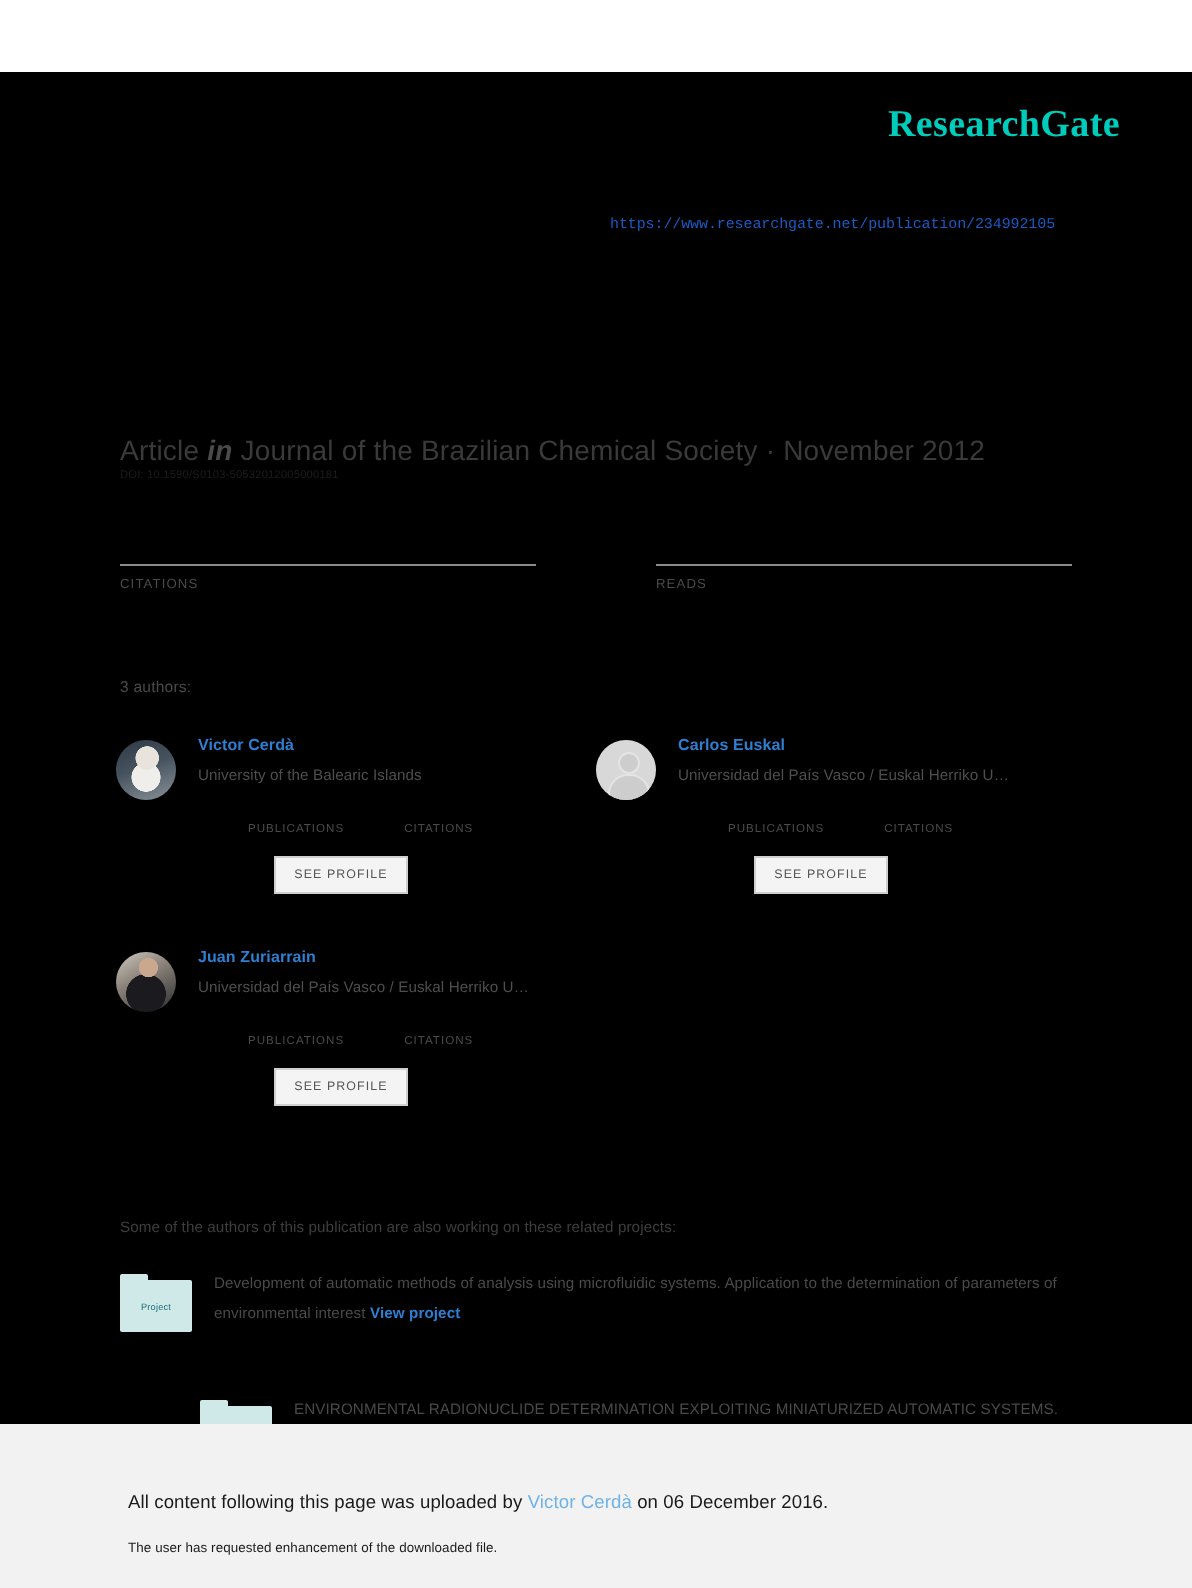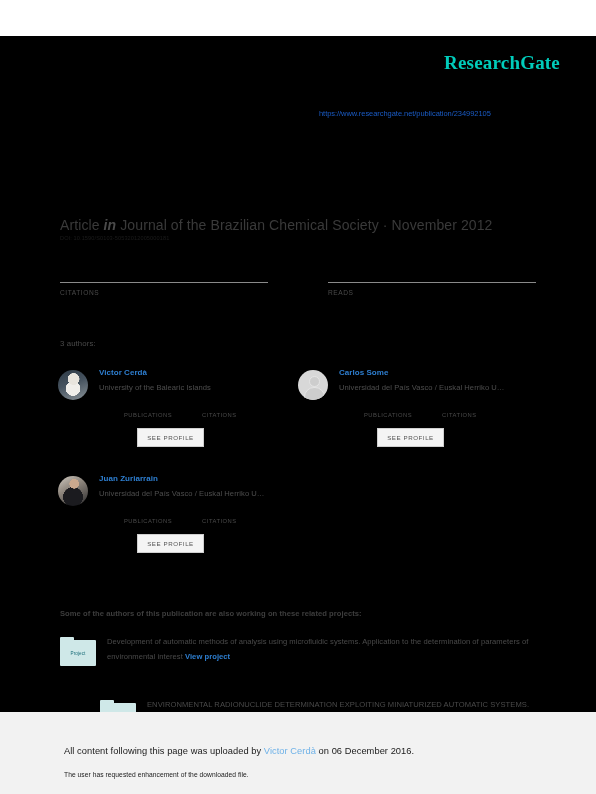--- a/index.html
+++ b/index.html
@@ -67,26 +67,27 @@
   }
   .hidden-text.big {
     font-size: 15px;
     font-weight: bold;
     line-height: 1.4;
   }
 
   
   .pub-url {
     position: absolute;
-    left: 319px;
+    left: 305px;
     top: 73px;
     font-size: 7.5px;
     color: #1a5bc4;
     letter-spacing: -0.05px;
     white-space: nowrap;
+    font-family: Liberation Mono, monospace;
   }
 
   
   .article-meta {
     position: absolute;
     left: 60px;
     top: 181px;
     font-size: 14px;
     color: #3a3a3a;
     letter-spacing: 0.1px;
@@ -253,21 +254,21 @@
     align-items: center;
     justify-content: center;
   }
 
   
   .projects-heading {
     position: absolute;
     left: 60px;
     top: 573px;
     font-size: 7.6px;
-    font-weight: bold;
+    font-weight: normal;
     color: #3e3e3e;
     letter-spacing: 0.05px;
   }
   .projects {
     position: absolute;
     left: 60px;
     top: 599px;
     width: 480px;
   }
   .project {
@@ -411,21 +412,21 @@
                 <span>CITATIONS</span>
               </div>
             </div>
             <div class="see-profile">SEE PROFILE</div>
           </div>
         </div>
 
         <div class="author">
           <div class="avatar placeholder"></div>
           <div class="author-info">
-            <div class="author-name">Carlos Some</div>
+            <div class="author-name">Carlos Euskal</div>
             <div class="author-affil">Universidad del País Vasco / Euskal Herriko U…</div>
             <div class="author-stats">
               <div class="astat">
                 <span class="astat-num"></span>
                 <span>PUBLICATIONS</span>
               </div>
               <div class="astat">
                 <span class="astat-num"></span>
                 <span>CITATIONS</span>
               </div>

